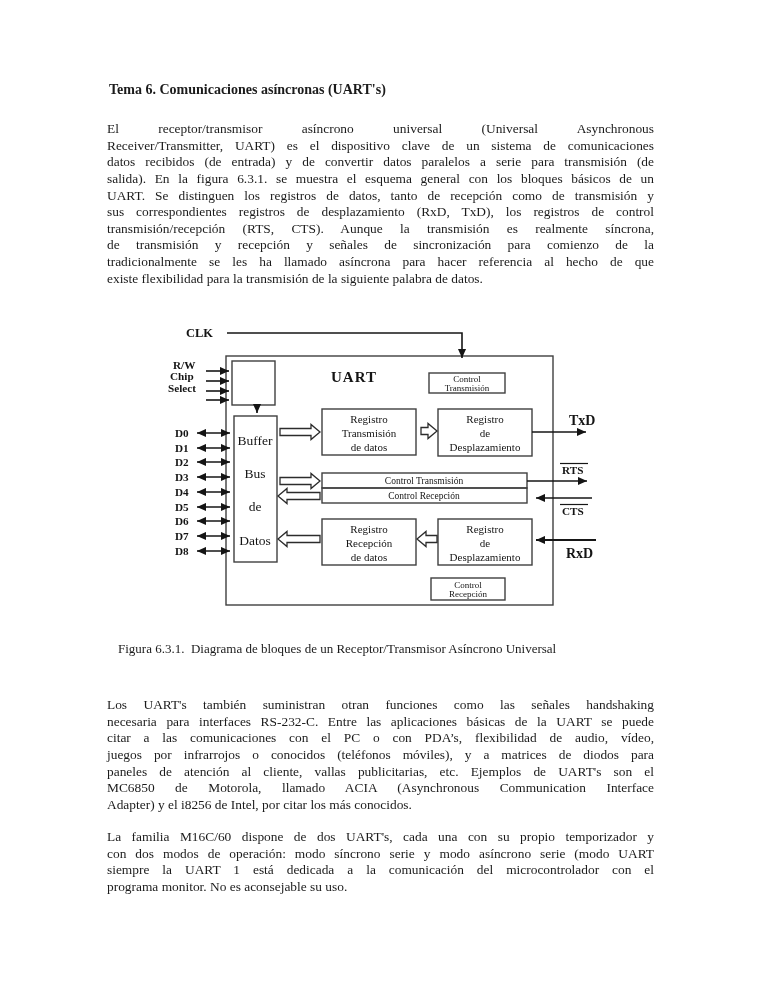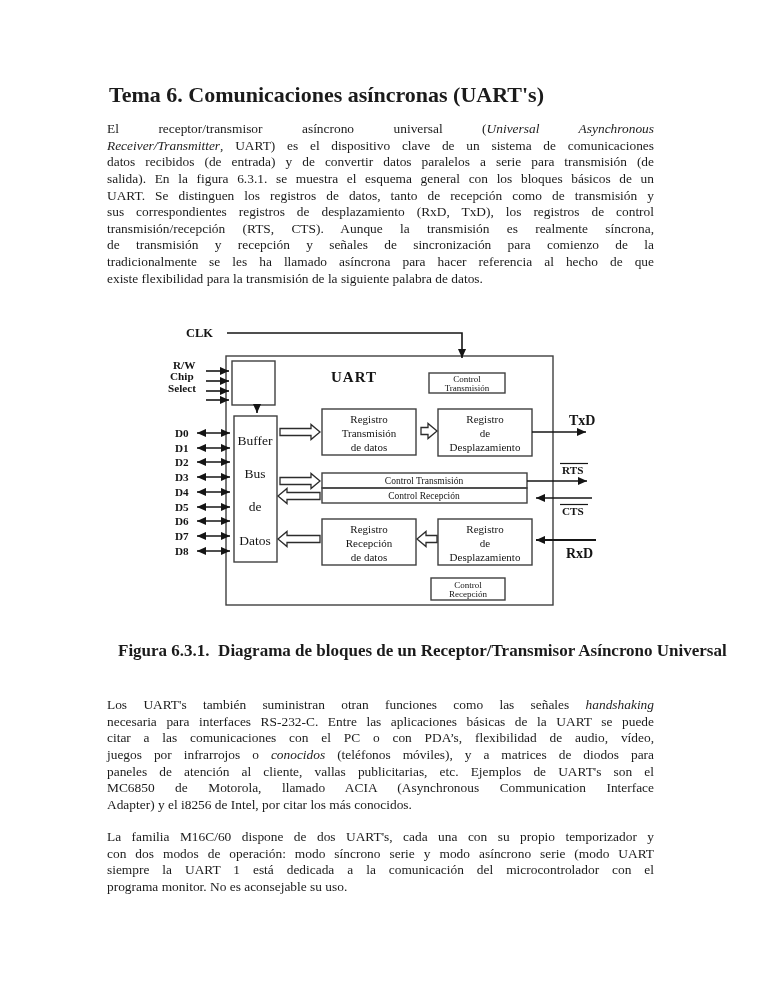--- a/index.html
+++ b/index.html
@@ -1,26 +1,26 @@
 <!DOCTYPE html>
 <html><head>
 <meta charset="utf-8">
 <style>
   html,body{margin:0;padding:0;background:#fff;}
   .page{position:relative;width:768px;height:994px;background:#ffffff;
         font-family:"Liberation Serif", serif;color:#1b1b1b;overflow:hidden;}
-  .title{position:absolute;left:109px;top:82px;font-size:22px;font-weight:bold;}
+  .title{position:absolute;left:109px;top:82px;font-size:14px;font-weight:bold;}
   .par{position:absolute;left:107px;width:547px;font-size:13.4px;line-height:16.65px;}
   #p1{top:121px}
   #p2{top:697px}
   #p3{top:829px}
-  .caption{position:absolute;left:118px;top:641px;font-size:17px;white-space:nowrap;font-weight:bold;}
+  .caption{position:absolute;left:118px;top:641px;font-size:13px;white-space:nowrap;}
   .line{text-align:justify;text-align-last:justify;height:16.65px;}
   .line.last{text-align-last:left;}
-  .it{font-style:italic;}
+  .it{}
   svg.diagram{position:absolute;left:0;top:315px;}
   .dg-box{fill:none;stroke:#3f3f3f;stroke-width:1.4;}
   .dg-line{stroke:#161616;stroke-width:1.6;fill:none;}
   .dg-thin{stroke:#161616;stroke-width:1.2;}
   .dg-thick{stroke-width:2.2;}
   .dg-hollow{fill:#ffffff;stroke:#2c2c2c;stroke-width:1.3;}
   svg text{font-family:"Liberation Serif", serif;fill:#141414;}
   .tc{text-anchor:middle;}
   .f85{font-size:9px;}
   .f95{font-size:9.5px;}

